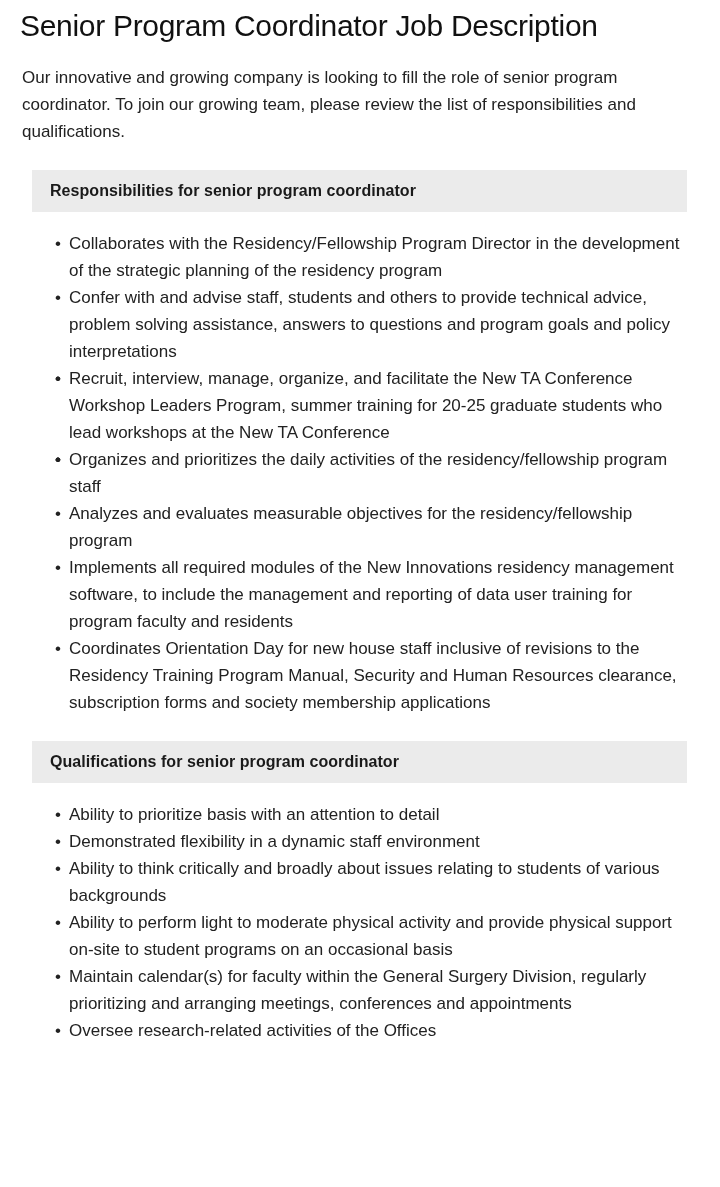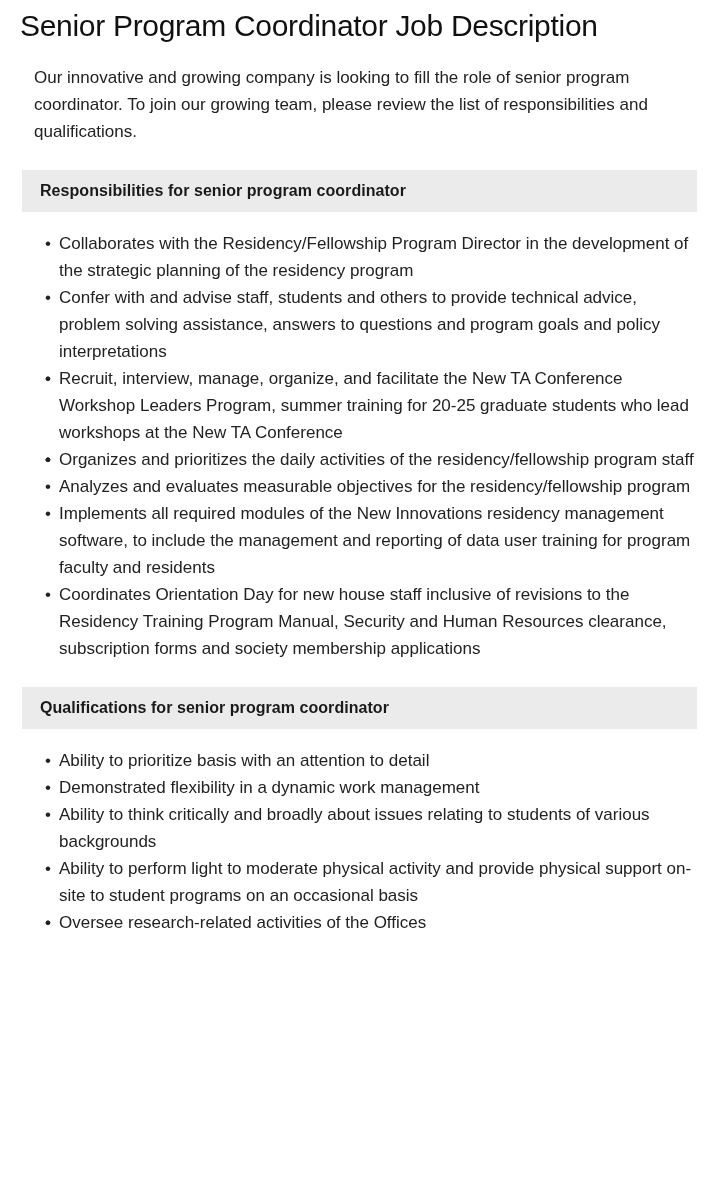--- a/index.html
+++ b/index.html
@@ -27,24 +27,24 @@
     color: #111111;
     margin: 0;
     padding: 6px 20px 0 20px;
     line-height: 40px;
   }
   .intro {
     font-size: 17px;
     line-height: 27px;
     color: #222222;
     margin: 0;
-    padding: 18px 25px 0 34px;
+    padding: 18px 25px 0 22px;
   }
   .section {
-    margin: 0;
+    margin: 10px;
     padding: 0;
   }
   .section-header {
     margin: 25px 23px 0 22px;
     background: #ebebeb;
     height: 42px;
     display: flex;
     align-items: center;
     padding: 0 0 0 18px;
     box-sizing: border-box;
@@ -107,23 +107,23 @@
           <li><span class="dot">•</span><span>Implements all required modules of the New Innovations residency management software, to include the management and reporting of data user training for program faculty and residents</span></li>
           <li><span class="dot">•</span><span>Coordinates Orientation Day for new house staff inclusive of revisions to the Residency Training Program Manual, Security and Human Resources clearance, subscription forms and society membership applications</span></li>
         </ul>
       </div>
       <div class="section">
         <div class="section-header">
           <span class="section-header-label">Qualifications for senior program coordinator</span>
         </div>
         <ul class="bullets">
           <li><span class="dot">•</span><span>Ability to prioritize basis with an attention to detail</span></li>
-          <li><span class="dot">•</span><span>Demonstrated flexibility in a dynamic work management</span></li>
+          <li><span class="dot">•</span><span>Demonstrated flexibility in a dynamic staff environment</span></li>
           <li><span class="dot">•</span><span>Ability to think critically and broadly about issues relating to students of various backgrounds</span></li>
           <li><span class="dot">•</span><span>Ability to perform light to moderate physical activity and provide physical support on-site to student programs on an occasional basis</span></li>
-          <li><span class="dot">•</span></li>
+          <li><span class="dot">•</span><span>Maintain calendar(s) for faculty within the General Surgery Division, regularly prioritizing and arranging meetings, conferences and appointments</span></li>
           <li><span class="dot">•</span><span>Oversee research-related activities of the Offices</span></li>
         </ul>
       </div>
     </div>
 
   <div class="spacer-bottom"></div>
 </div>
 
 </body></html>

